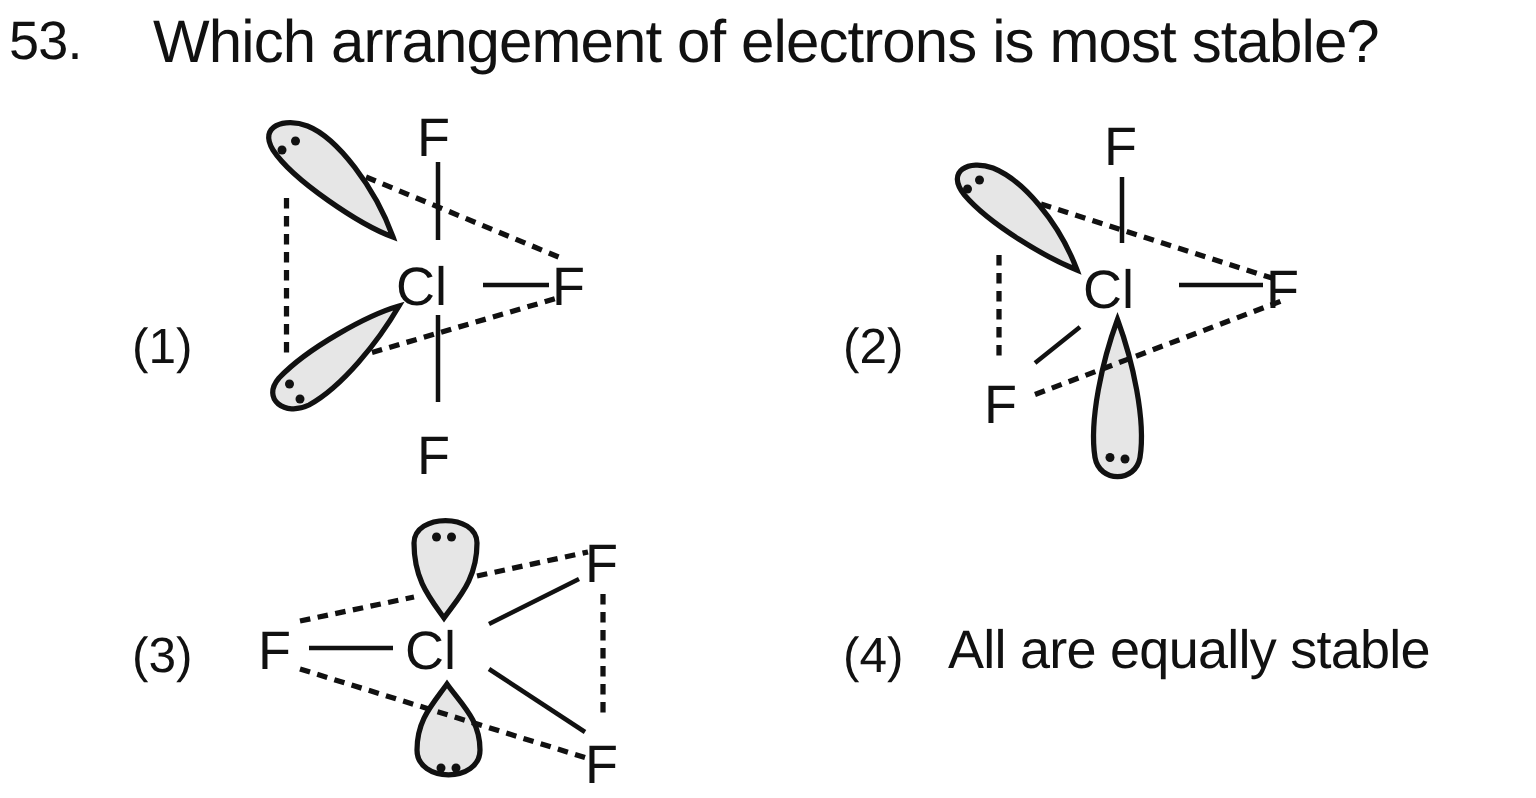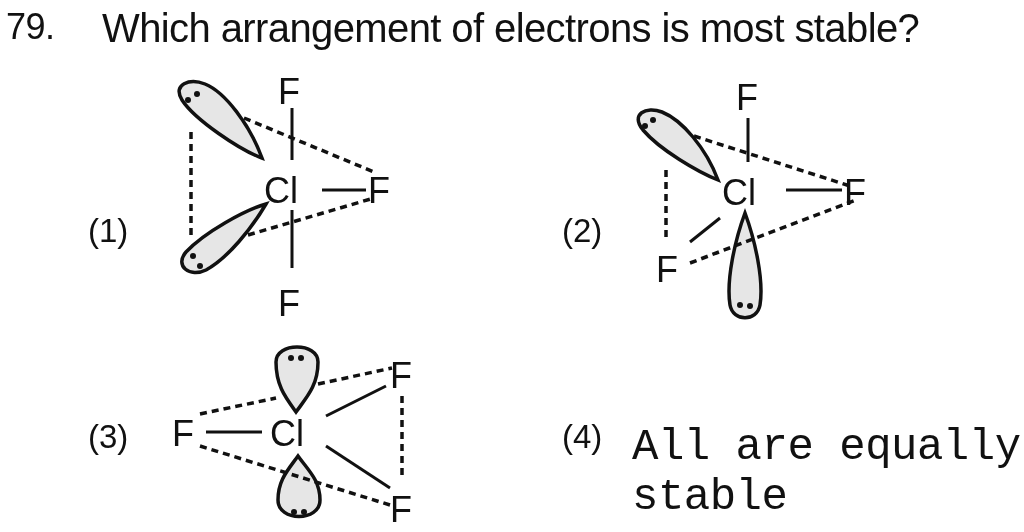--- a/index.html
+++ b/index.html
@@ -1,28 +1,28 @@
 <!DOCTYPE html>
 <html><head>
 <meta charset="utf-8">
 <style>
   html, body { margin: 0; padding: 0; background: #ffffff; }
   body { width: 1024px; height: 532px; position: relative; overflow: hidden;
          font-family: "Liberation Sans", sans-serif; color: #111; }
   .q-num { position: absolute; left: 6px; top: 6px; font-size: 36px; letter-spacing: -0.5px; }
   .q-text { position: absolute; left: 102px; top: 6px; font-size: 40px; letter-spacing: -0.6px; }
   .opt-label { position: absolute; font-size: 33px; }
-  .opt4-text { position: absolute; left: 632px; top: 422px; font-size: 44px; letter-spacing: -0.5px; font-family: Liberation Mono, monospace; }
+  .opt4-text { position: absolute; left: 632px; top: 412px; font-size: 36px; letter-spacing: -0.5px; }
   svg.mol { position: absolute; left: 0; top: 0; }
   .atom { font-family: "Liberation Sans", sans-serif; font-size: 36px; fill: #111; }
 </style>
 </head>
 <body>
 
-<div class="q-num">79.</div>
+<div class="q-num">53.</div>
 <div class="q-text">Which arrangement of electrons is most stable?</div>
 
 <div class="opt-label" style="left:88px;top:212px">(1)</div>
 <div class="opt-label" style="left:562px;top:212px">(2)</div>
 <div class="opt-label" style="left:88px;top:418px">(3)</div>
 <div class="opt-label" style="left:562px;top:418px">(4)</div>
 <div class="opt4-text">All are equally stable</div>
 
 <svg class="mol" width="1024" height="532" viewBox="0 0 1024 532">
   <defs>

